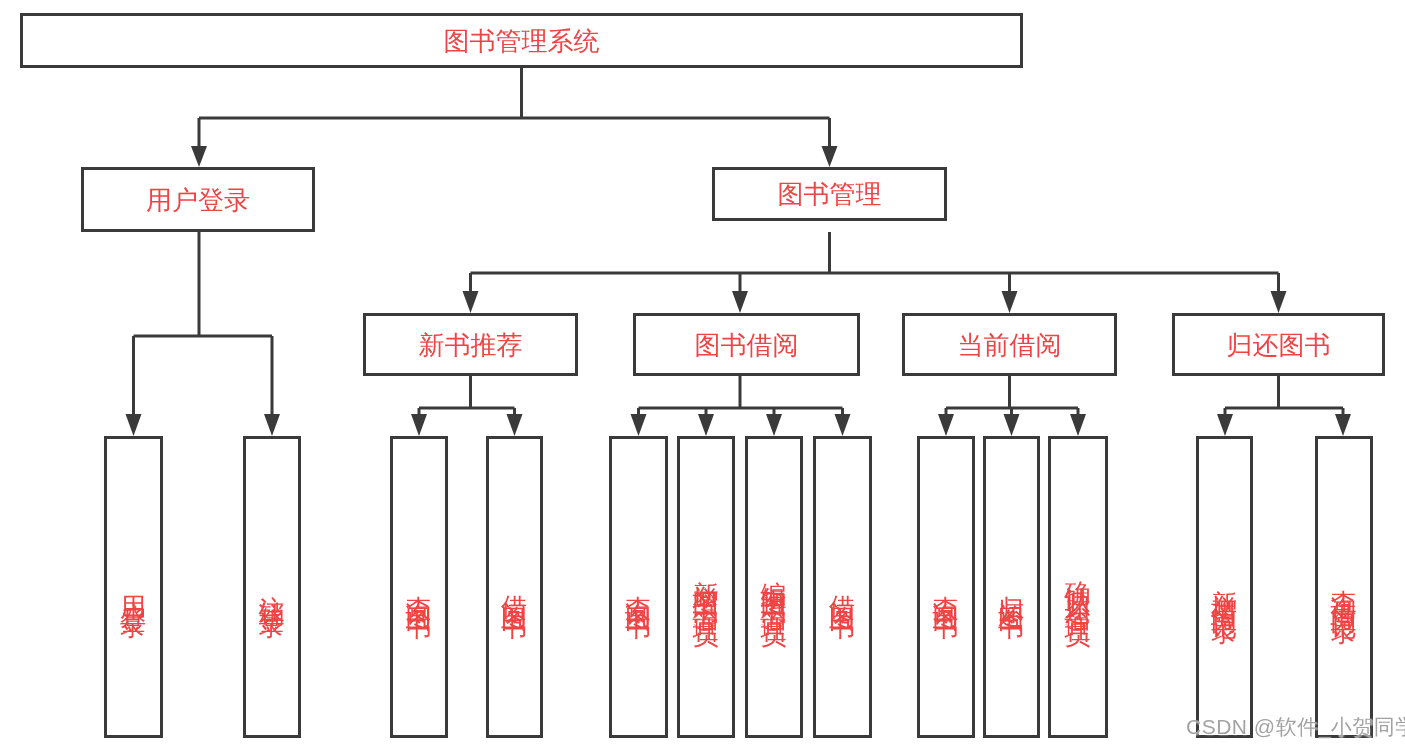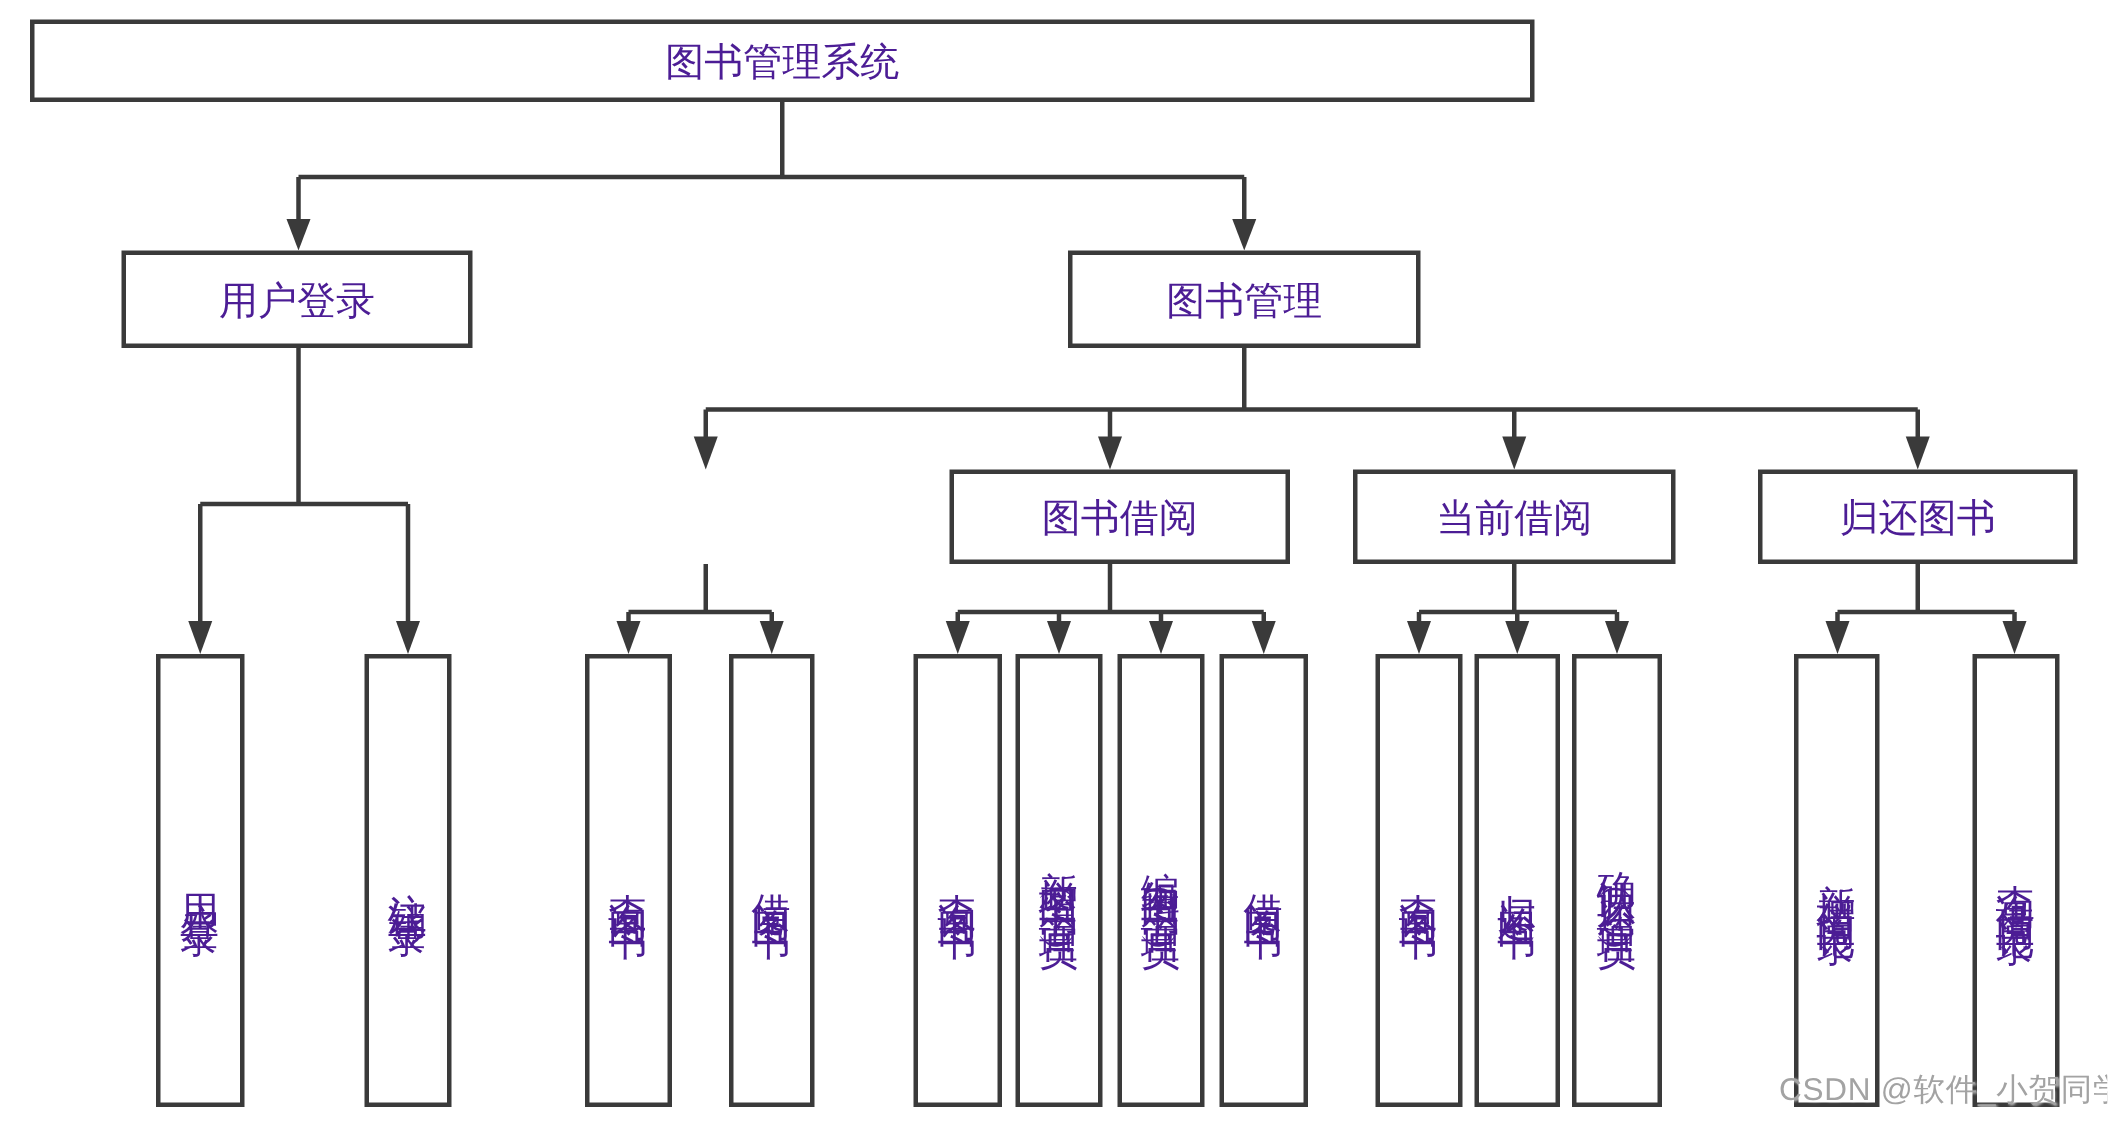--- a/index.html
+++ b/index.html
@@ -6,21 +6,21 @@
   .canvas{
     position:relative;width:1405px;height:747px;background:#ffffff;overflow:hidden;
     font-family:"Liberation Sans","DejaVu Sans",sans-serif;
   }
   .canvas svg{position:absolute;left:0;top:0;}
   .box{
     position:absolute;box-sizing:border-box;background:#ffffff;
     border:3px solid #3a3a3a;display:flex;align-items:center;justify-content:center;
     color:#333333;
   }
-  .box span{font-size:26px;color:#4c1d95;line-height:1;}
+  .box span{font-size:26px;color:#ef4444;line-height:1;}
   .leaf{top:436px;height:302px;}
   .leaf span{
     writing-mode:vertical-rl;text-orientation:mixed;
     letter-spacing:6px;white-space:nowrap;font-size:26px;
   }
   .watermark{
     position:absolute;left:1186px;top:714px;font-size:21px;line-height:1.2;
     color:#a3a3a3;letter-spacing:0.5px;white-space:nowrap;
     text-shadow:1px 1px 2px rgba(255,255,255,0.9);
   }
@@ -108,24 +108,27 @@
     </g>
   </svg>
 
   <div class="box" style="left:20px;top:13px;width:1003px;height:55px">
     <span>图书管理系统</span>
   </div>
 
   <div class="box" style="left:81px;top:167px;width:234px;height:65px">
     <span>用户登录</span>
   </div>
-  <div class="box" style="left:712px;top:167px;width:235px;height:65px">
+  <div class="box" style="left:712px;top:167px;width:235px;height:54px">
     <span>图书管理</span>
   </div>
 
+  <div class="box" style="left:363px;top:313px;width:215px;height:63px">
+    <span>新书推荐</span>
+  </div>
   <div class="box" style="left:633px;top:313px;width:227px;height:63px">
     <span>图书借阅</span>
   </div>
   <div class="box" style="left:902px;top:313px;width:215px;height:63px">
     <span>当前借阅</span>
   </div>
   <div class="box" style="left:1172px;top:313px;width:213px;height:63px">
     <span>归还图书</span>
   </div>
 

